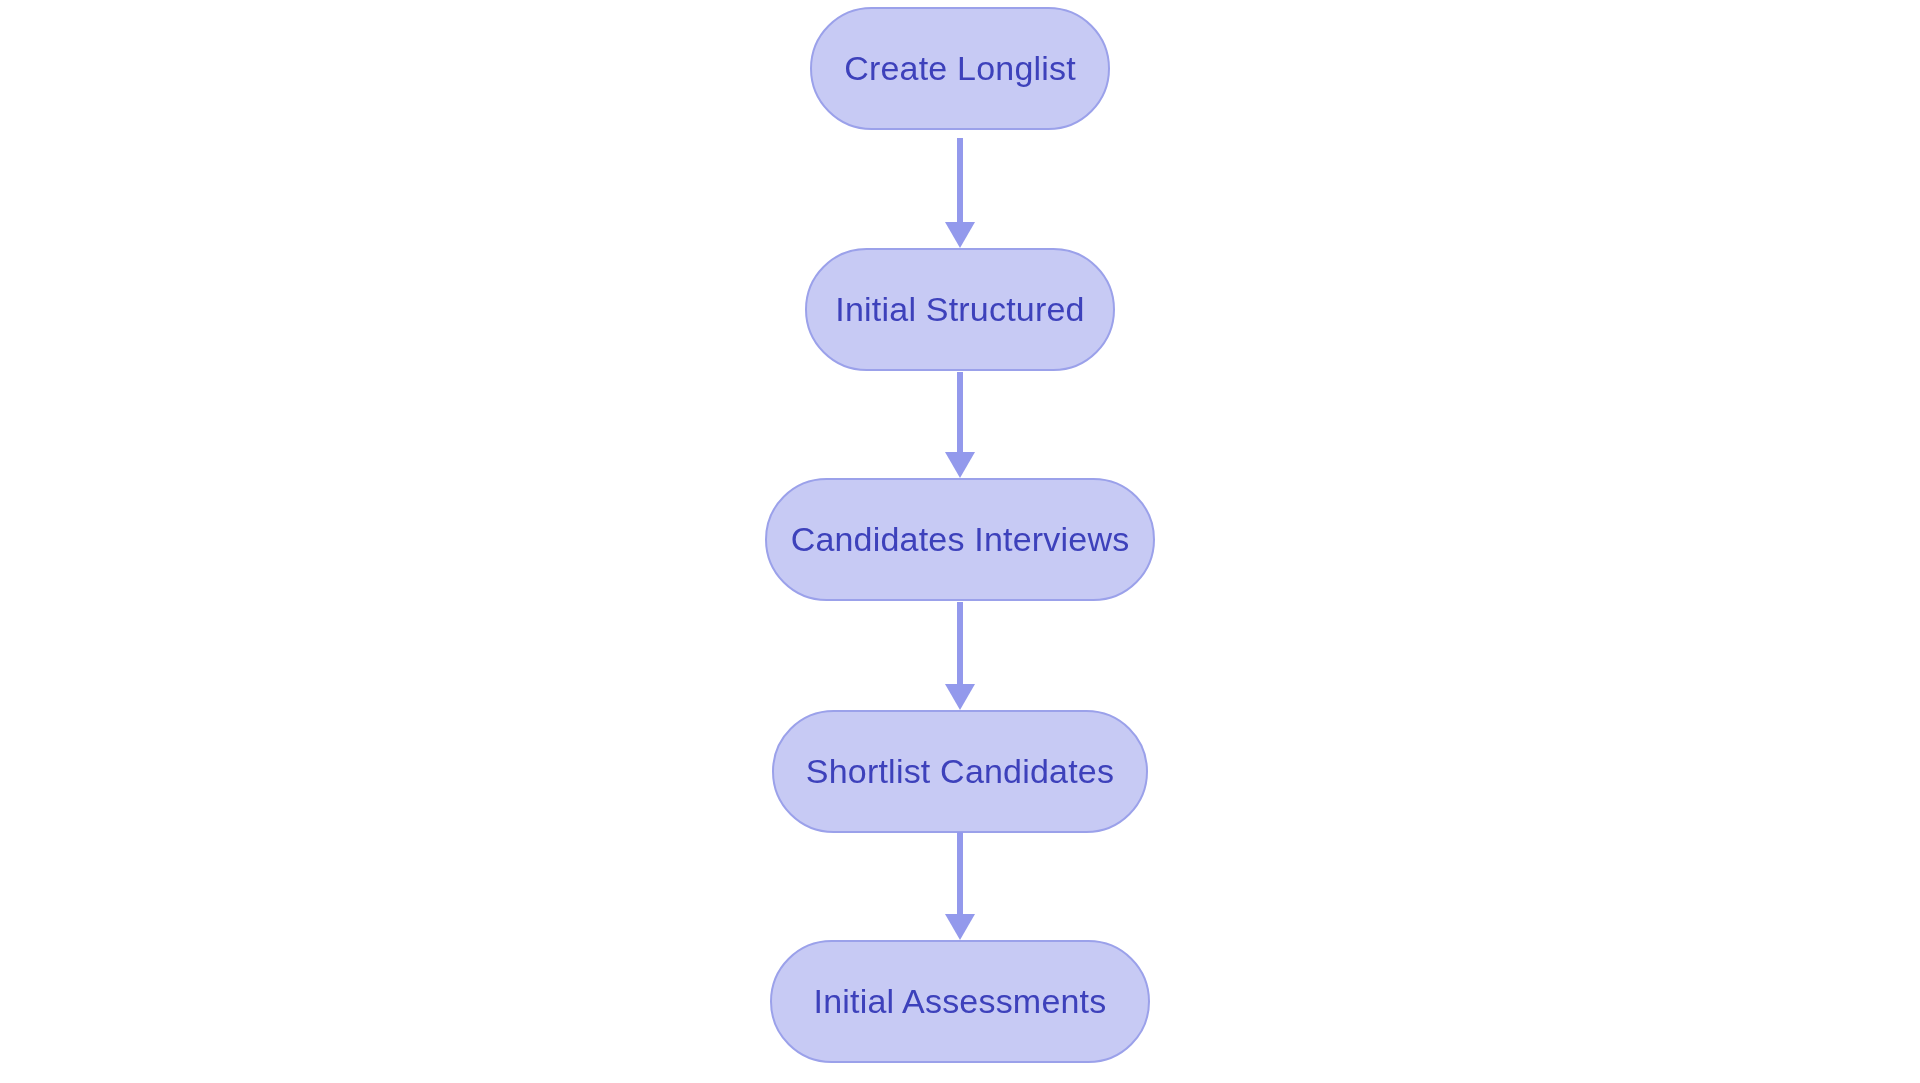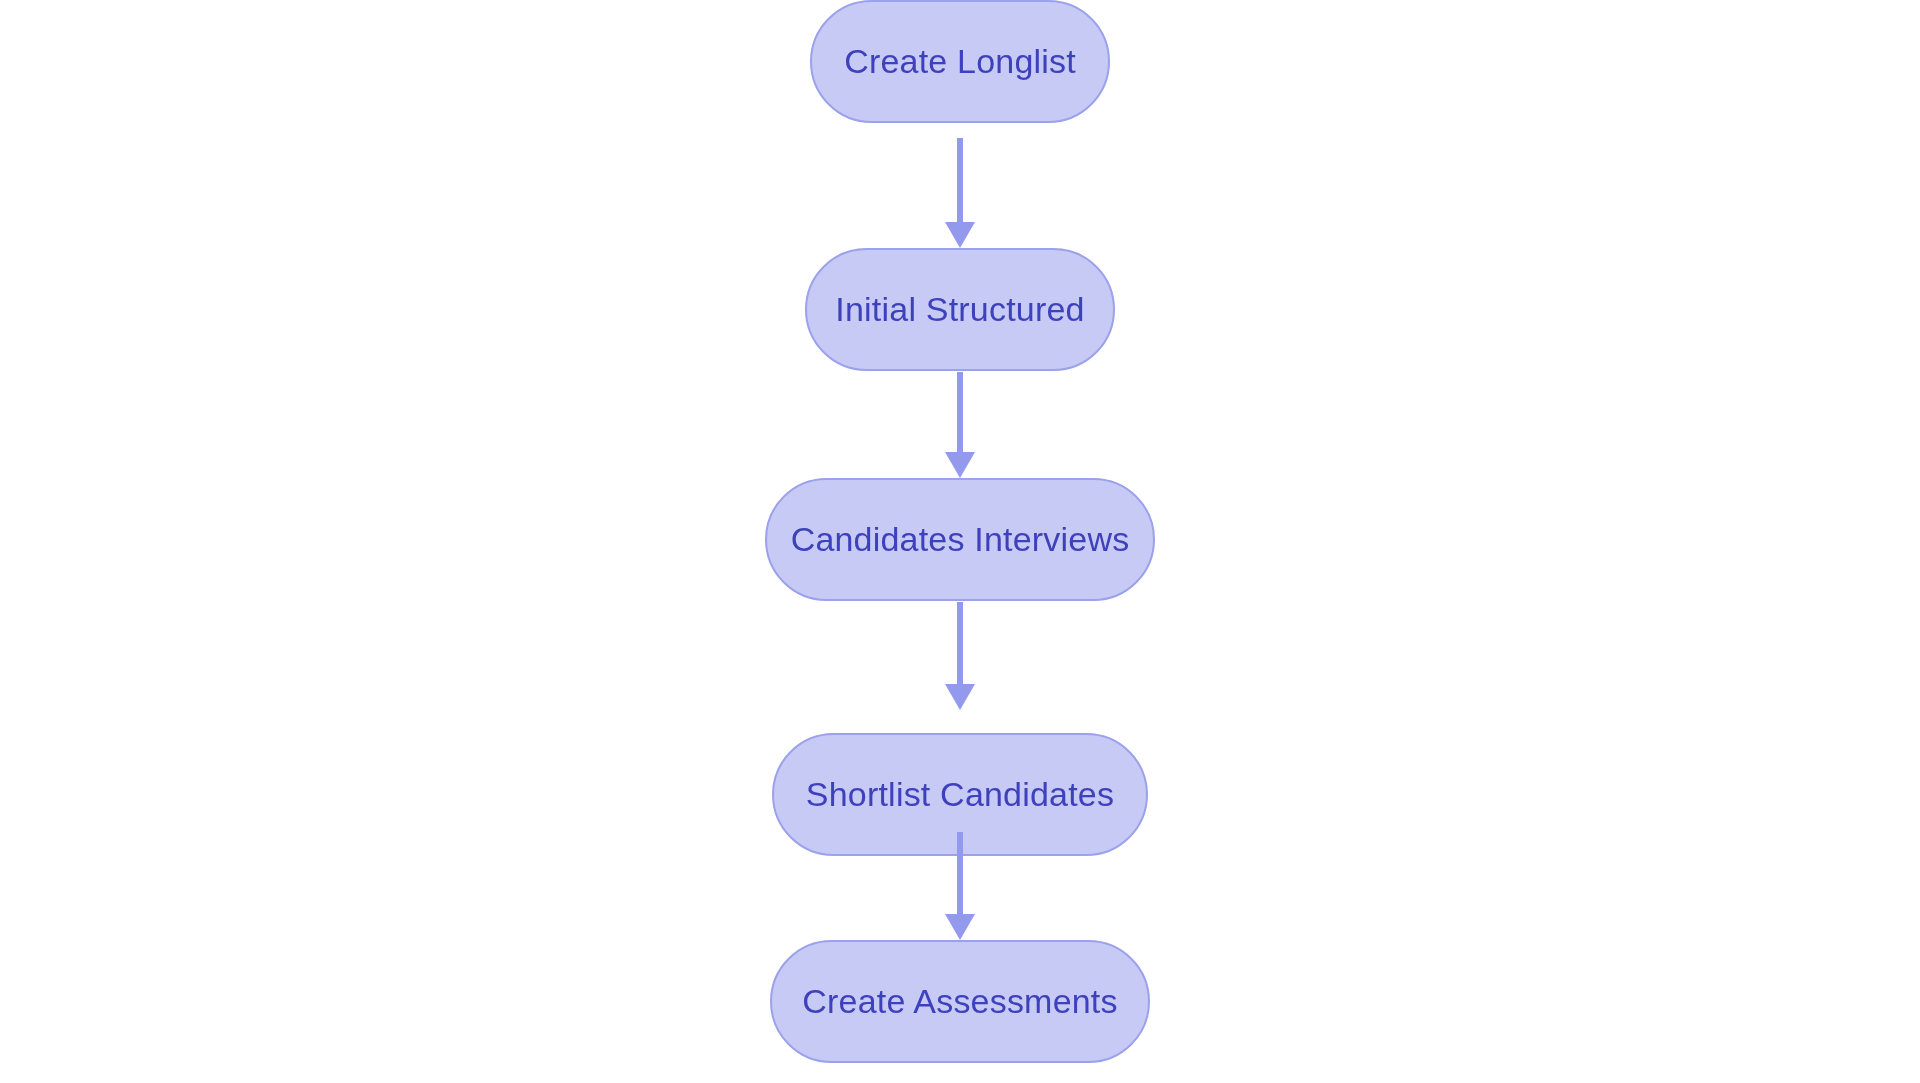--- a/index.html
+++ b/index.html
@@ -33,24 +33,24 @@
     align-items: center;
     justify-content: center;
   }
   .node-label {
     font-size: 34px;
     font-weight: 500;
     letter-spacing: 0.2px;
     color: var(--node-text);
     white-space: nowrap;
   }
-  .n1 { top: 0;  width: 300px; }
+  .n1 { top: 7px;  width: 300px; }
   .n2 { top: 248px; width: 310px; }
   .n3 { top: 478px; width: 390px; }
-  .n4 { top: 710px; width: 376px; margin-top: 23px; }
+  .n4 { top: 710px; width: 376px; }
   .n5 { top: 940px; width: 380px; }
 
   .arrow {
     position: absolute;
     left: 50%;
     transform: translateX(-50%);
     width: 32px;
   }
   .a1 { top: 138px; height: 110px; }
   .a2 { top: 372px; height: 106px; }
@@ -108,16 +108,16 @@
   <div class="node n4">
     <span class="node-label">Shortlist Candidates</span>
   </div>
 
   <div class="arrow a4">
     <span class="arrow-shaft"></span>
     <span class="arrow-head"></span>
   </div>
 
   <div class="node n5">
-    <span class="node-label">Create Assessments</span>
+    <span class="node-label">Initial Assessments</span>
   </div>
 
 </div>
 
 </body></html>

